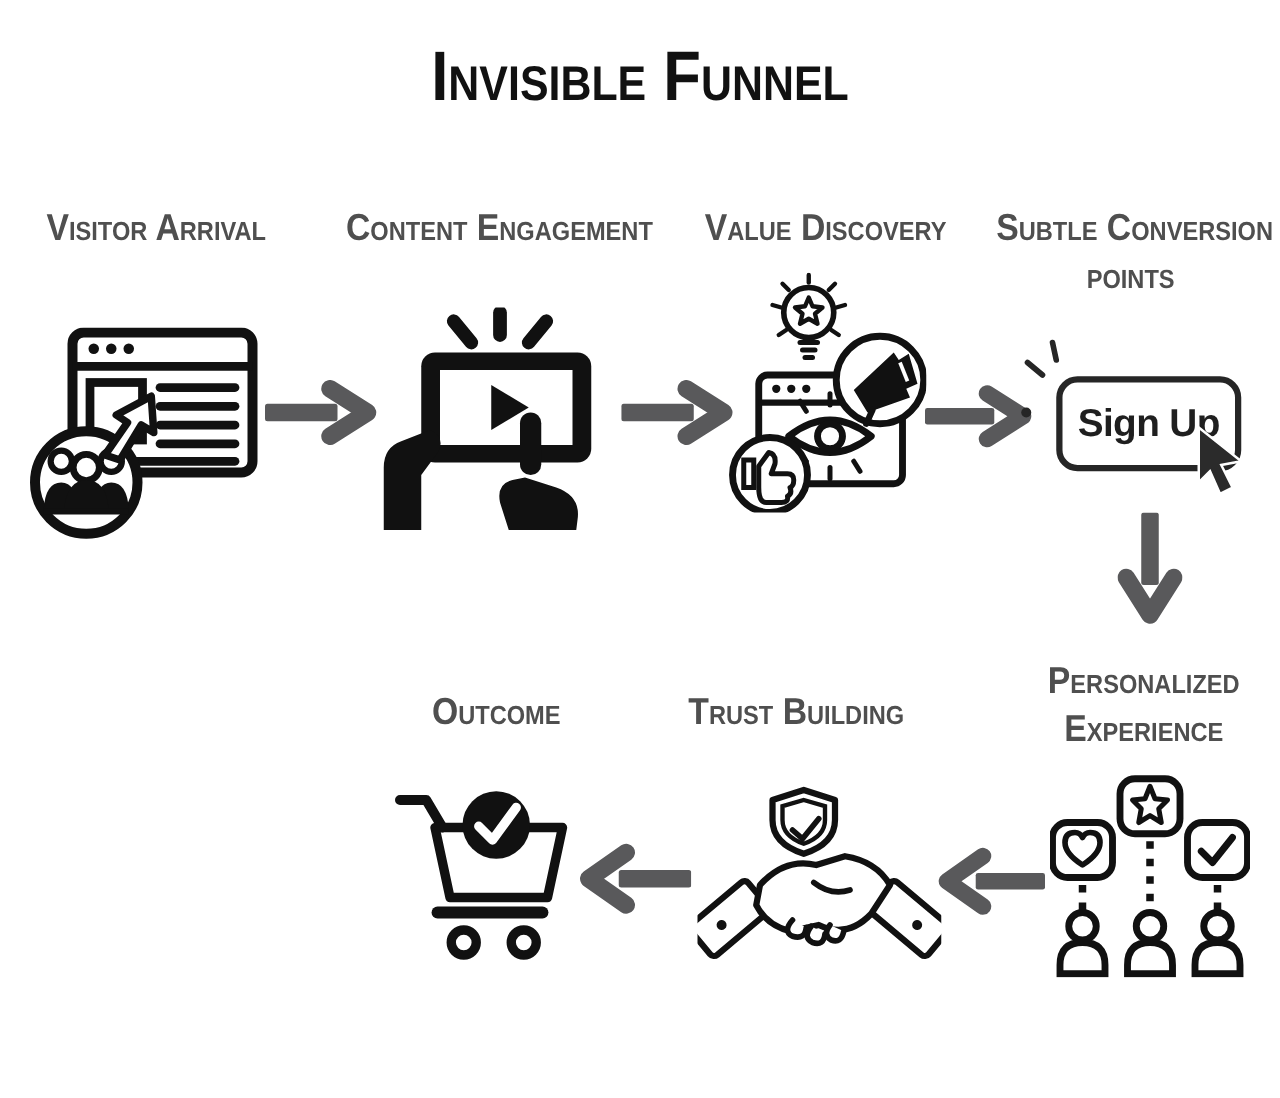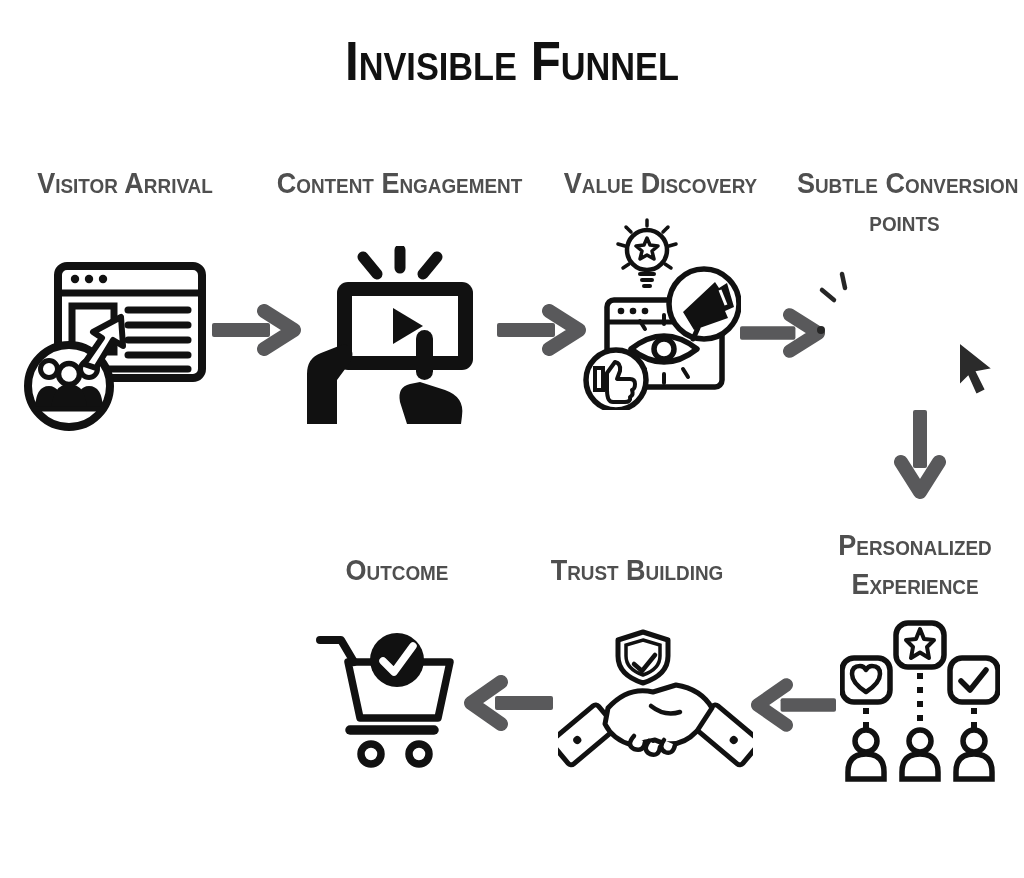--- a/index.html
+++ b/index.html
@@ -133,20 +133,23 @@
     <path d="M52 7 L82 26 L52 45" fill="none" stroke="#59595b" stroke-width="14" stroke-linecap="round" stroke-linejoin="round"></path>
   </svg>
 
   <svg class="icon" style="left:816px;top:268px;" width="44" height="42" viewBox="0 0 44 42">
     <g stroke="#262626" stroke-width="4.5" stroke-linecap="round">
       <line x1="6" y1="22" x2="18" y2="32"></line>
       <line x1="26" y1="6" x2="29" y2="20"></line>
     </g>
   </svg>
   <div class="click-dot"></div>
+  <div class="signup-button">
+    <span>Sign Up</span>
+  </div>
   <svg class="icon" style="left:953px;top:340px;" width="56" height="58" viewBox="0 0 56 58">
     <path d="M6 2 L40 29 L24 32 L33 50 L23 55 L15 37 L6 46 Z" fill="#2b2b2b" stroke="#ffffff" stroke-width="2"></path>
   </svg>
 
   <svg class="arrow" style="left:894px;top:410px;" width="52" height="90" viewBox="0 0 52 90">
     <rect x="19" y="0" width="14" height="58" rx="2" fill="#59595b"></rect>
     <path d="M7 52 L26 82 L45 52" fill="none" stroke="#59595b" stroke-width="14" stroke-linecap="round" stroke-linejoin="round"></path>
   </svg>
 
   <svg class="icon" style="left:840px;top:620px;" width="160" height="162" viewBox="0 0 160 162">

